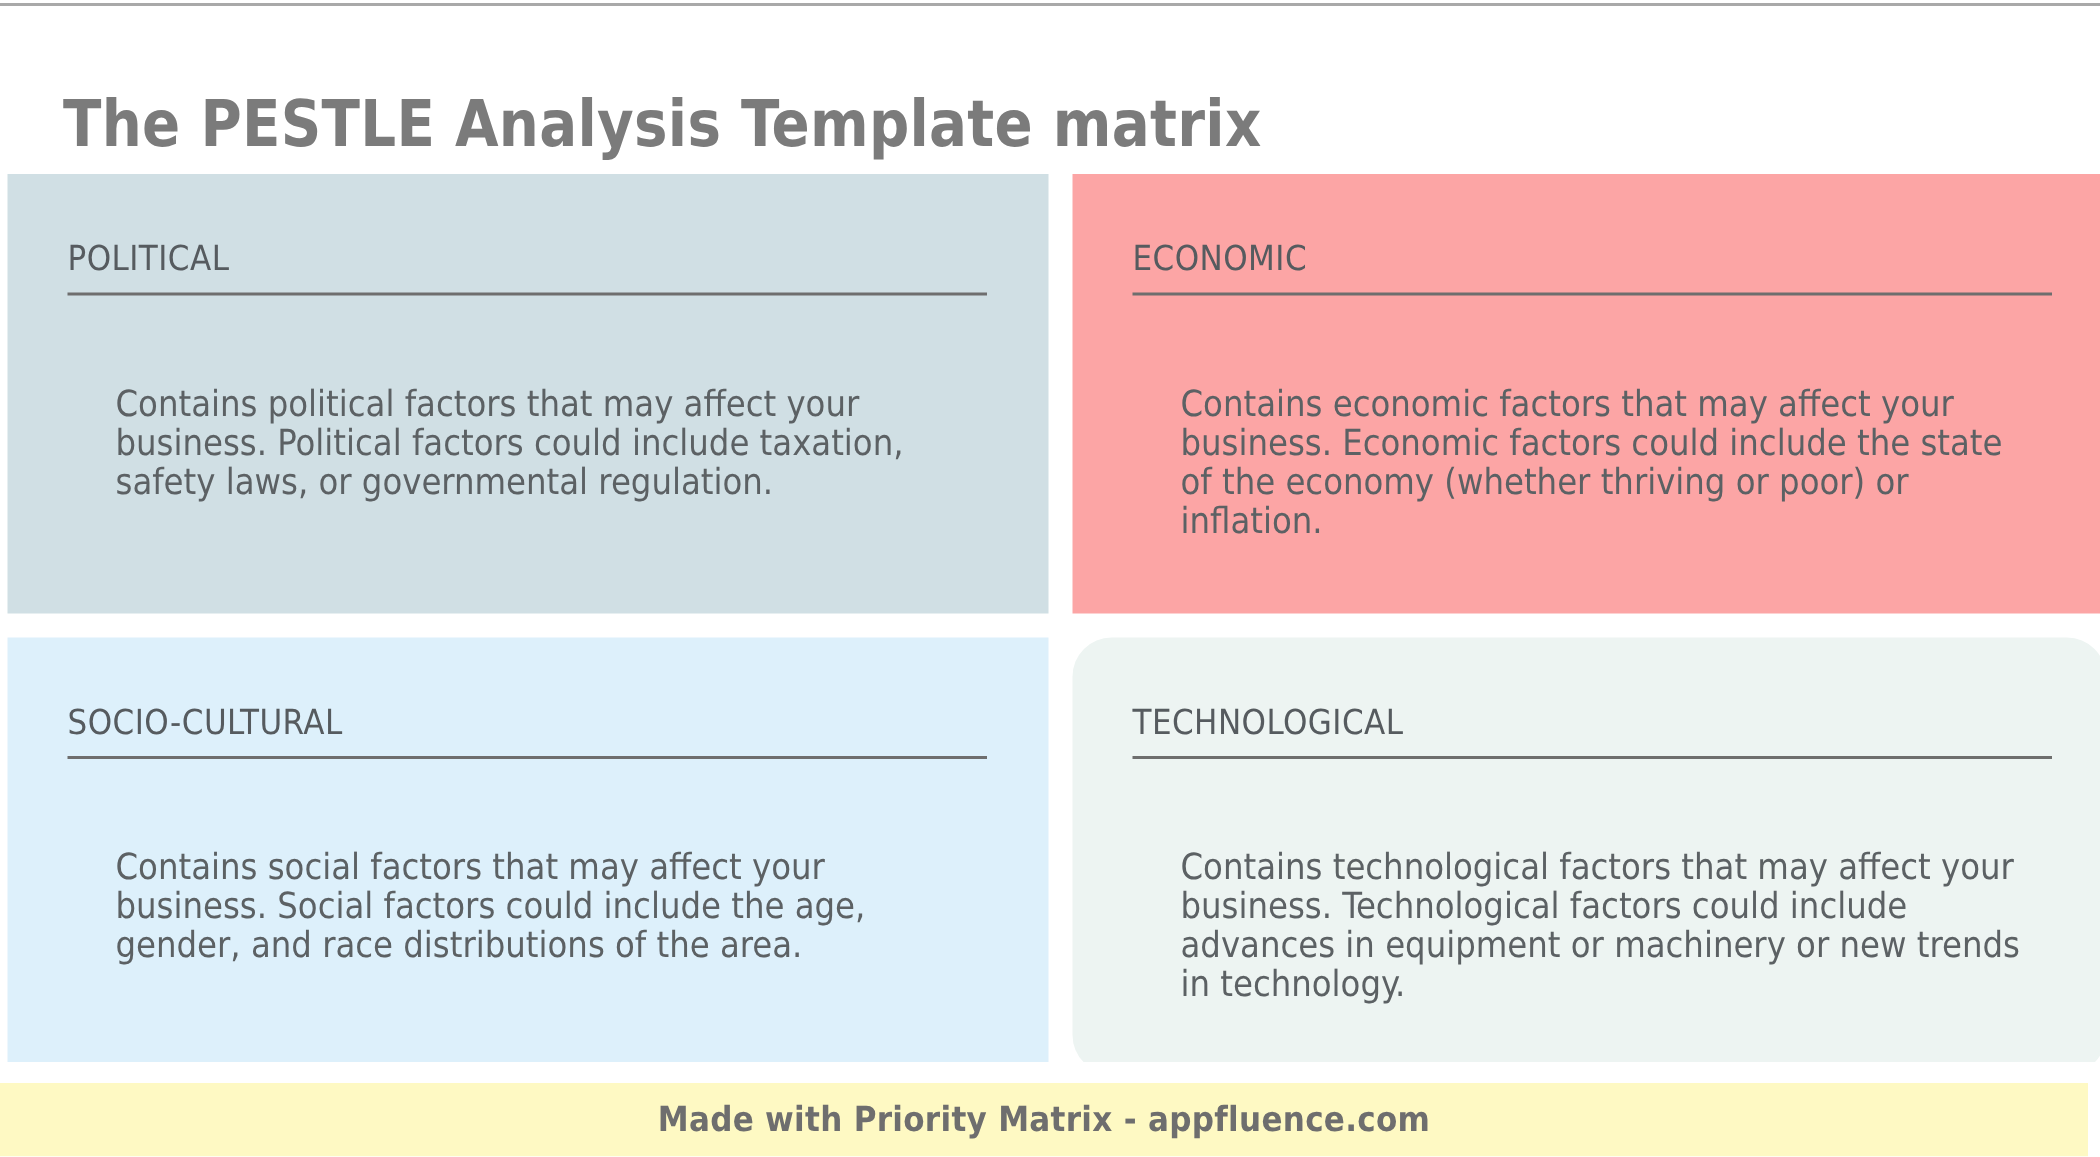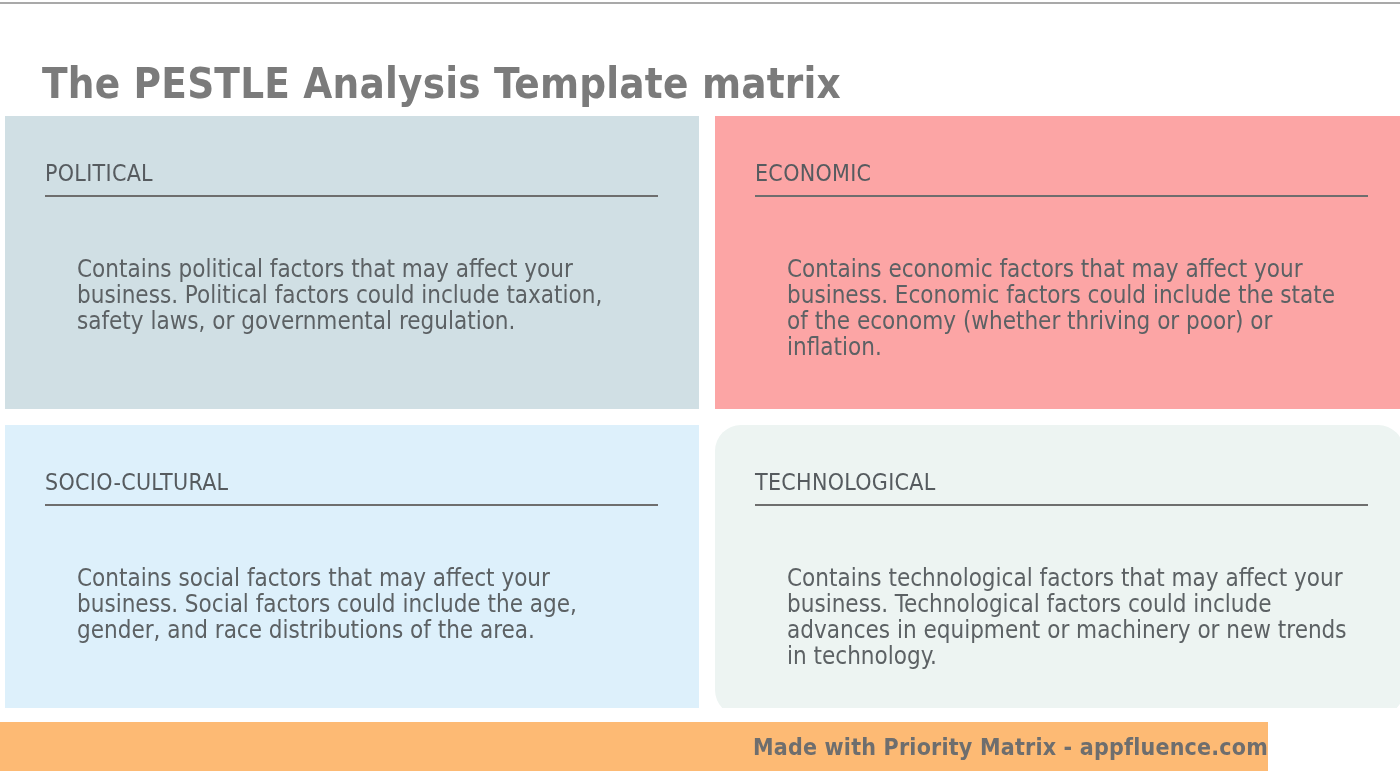--- a/index.html
+++ b/index.html
@@ -119,26 +119,26 @@
     left: 0;
     top: 708px;
     width: 1400px;
     height: 14px;
     background: #ffffff;
   }
   .page-footer {
     position: absolute;
     left: 0;
     top: 722px;
-    width: 1268px;
+    width: 1392px;
     height: 49px;
-    background: #fdba74;
+    background: #fef9c3;
     display: flex;
     align-items: center;
-    justify-content: flex-end;
+    justify-content: center;
   }
   .footer-text {
     font-family: "DejaVu Sans Condensed", "Liberation Sans Narrow", "Liberation Sans", sans-serif;
     font-size: 23px;
     font-weight: bold;
     color: #6e6e6e;
     letter-spacing: 0.2px;
     white-space: nowrap;
   }
 </style>

